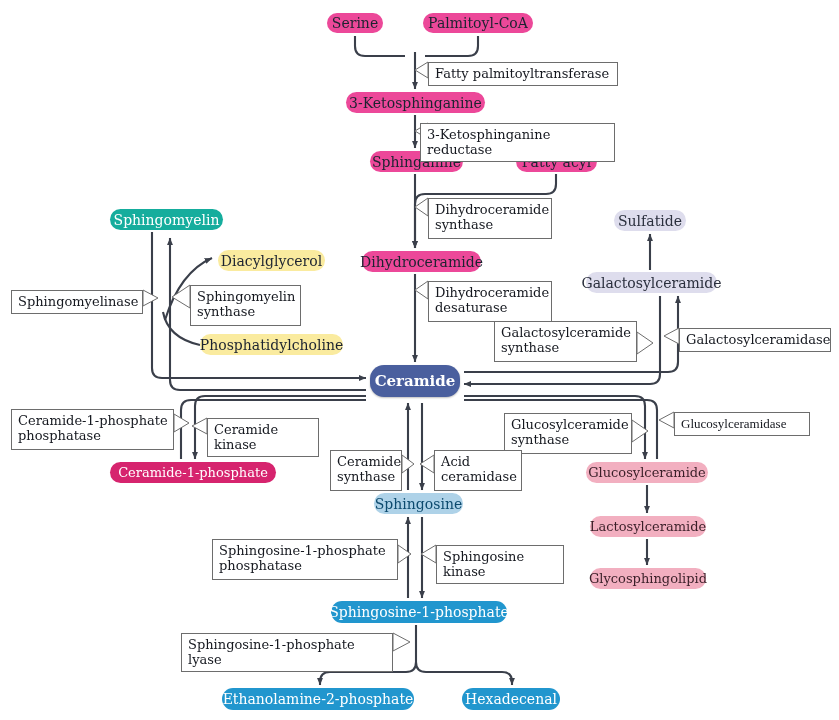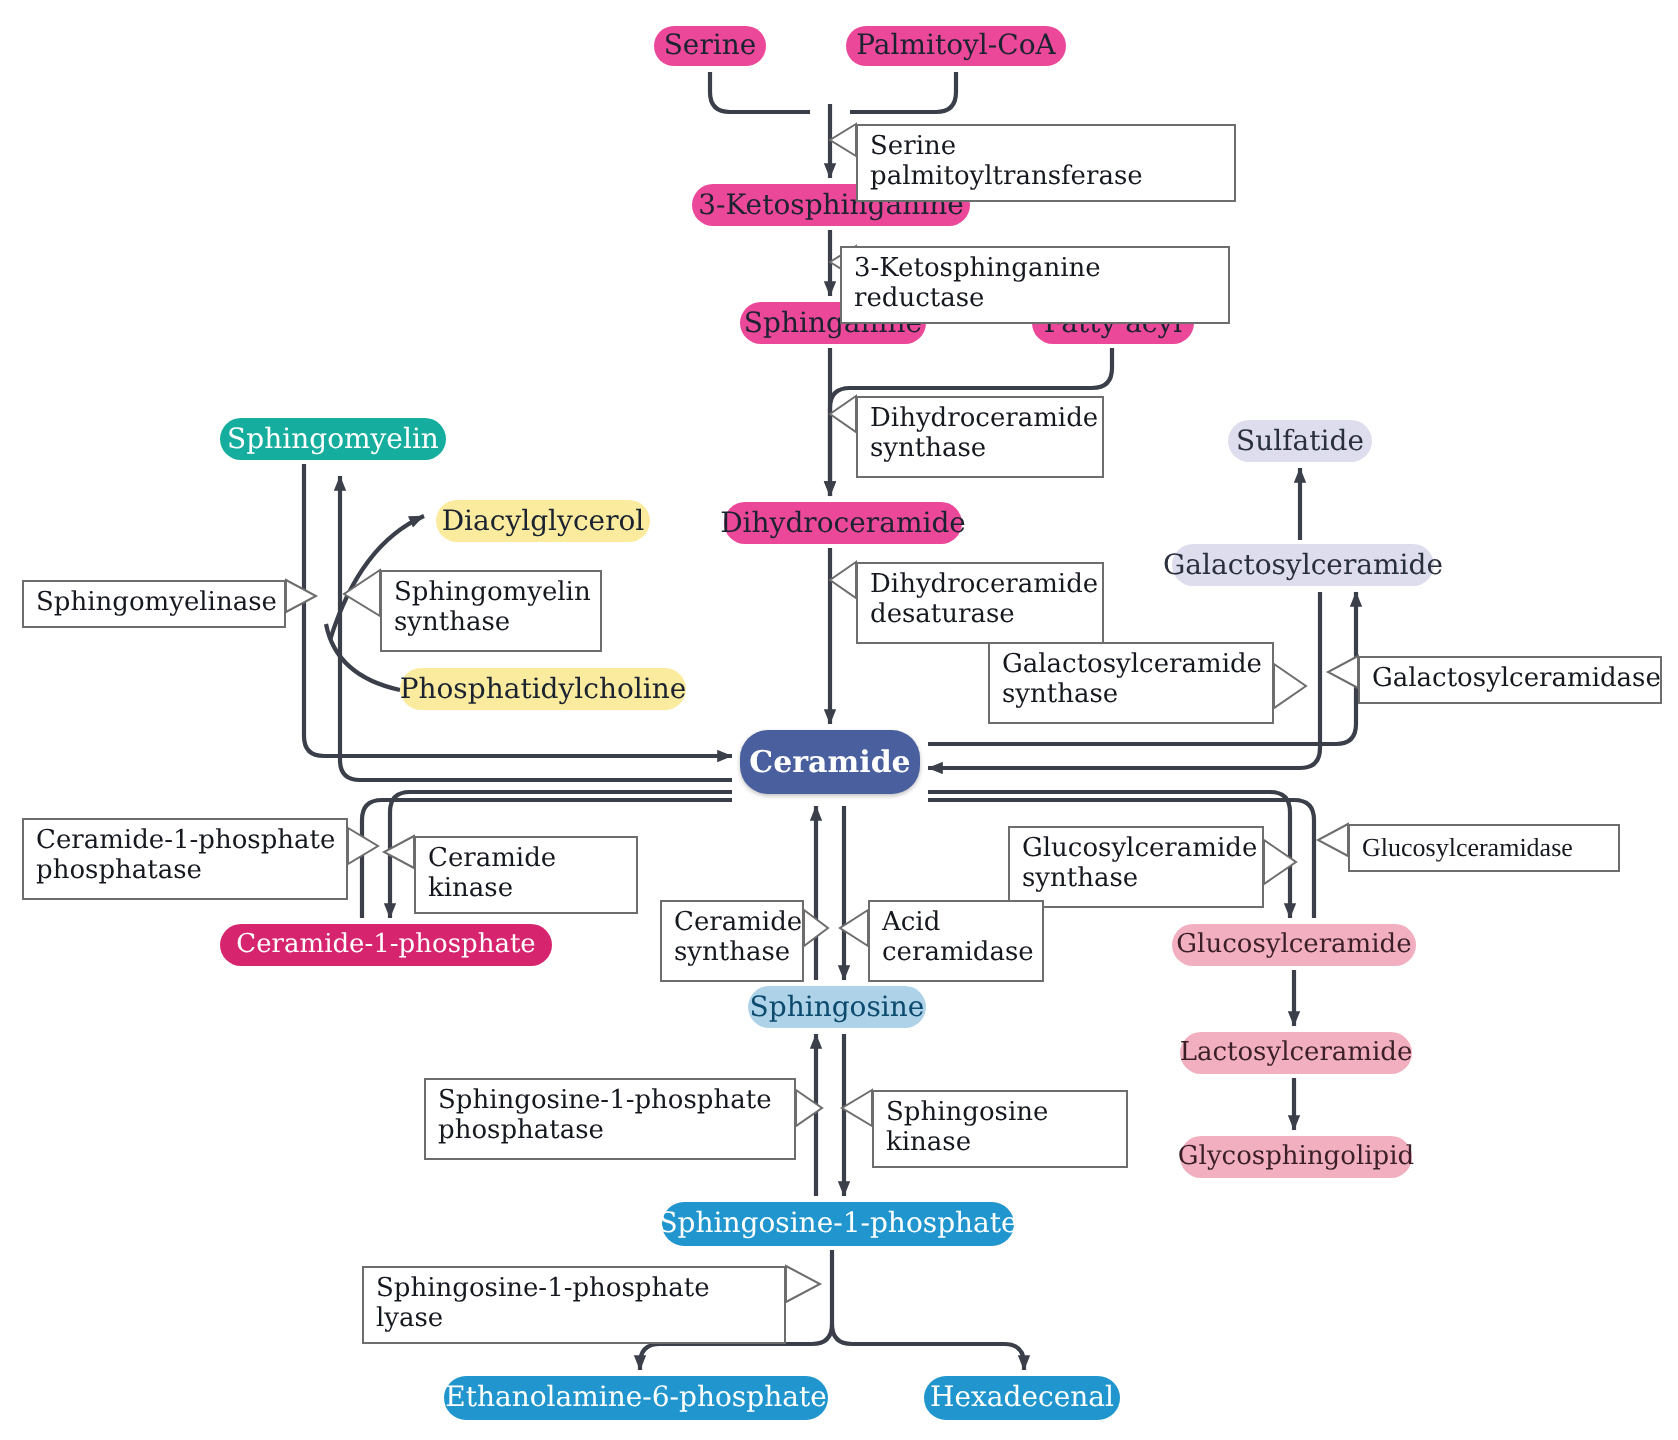--- a/index.html
+++ b/index.html
@@ -159,28 +159,28 @@
       <div class="node n-pink" style="left: 590px; top: 516px; width: 116px; height: 21px; font-size: 13px;">
         <span>Lactosylceramide</span>
       </div>
       <div class="node n-pink" style="left: 590px; top: 568px; width: 116px; height: 21px; font-size: 13px;">
         <span>Glycosphingolipid</span>
       </div>
       <div class="node n-blue" style="left: 331px; top: 601px; width: 176px; height: 22px; font-size: 14px;">
         <span>Sphingosine-1-phosphate</span>
       </div>
       <div class="node n-blue" style="left: 222px; top: 688px; width: 192px; height: 22px; font-size: 14px;">
-        <span>Ethanolamine-6-phosphate</span>
+        <span>Ethanolamine-2-phosphate</span>
       </div>
       <div class="node n-blue" style="left: 462px; top: 688px; width: 98px; height: 22px; font-size: 14px;">
         <span>Hexadecenal</span>
       </div>
     </div>
   <div id="enzymes">
-      <div class="enz" style="left: 428px; top: 62px; width: 190px; min-height: 23px;">Serine palmitoyltransferase</div>
+      <div class="enz" style="left: 428px; top: 62px; width: 190px; min-height: 23px;">Fatty palmitoyltransferase</div>
       <div class="enz" style="left: 420px; top: 123px; width: 195px; min-height: 23px;">3-Ketosphinganine reductase</div>
       <div class="enz" style="left: 428px; top: 198px; width: 124px; min-height: 41px;">Dihydroceramide
 synthase</div>
       <div class="enz" style="left: 428px; top: 281px; width: 124px; min-height: 41px;">Dihydroceramide
 desaturase</div>
       <div class="enz" style="left: 11px; top: 290px; width: 132px; min-height: 23px;">Sphingomyelinase</div>
       <div class="enz" style="left: 190px; top: 285px; width: 111px; min-height: 41px;">Sphingomyelin
 synthase</div>
       <div class="enz" style="left: 494px; top: 321px; width: 143px; min-height: 41px;">Galactosylceramide
 synthase</div>

